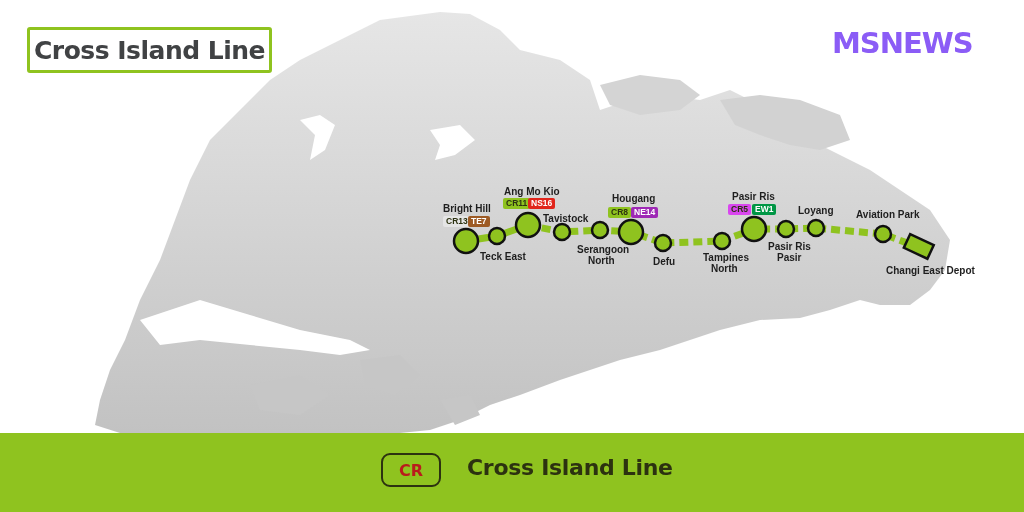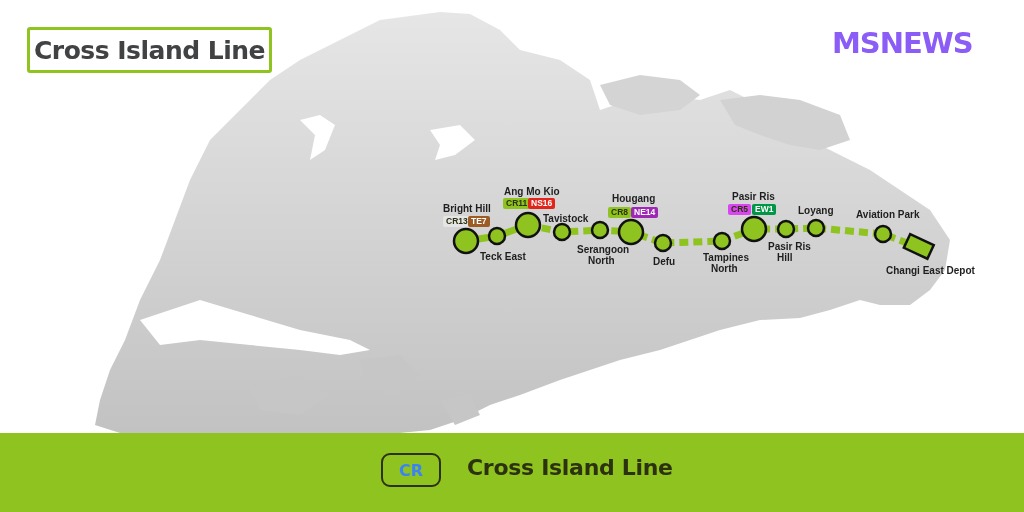--- a/index.html
+++ b/index.html
@@ -4,21 +4,21 @@
 <style>
   html,body{margin:0;padding:0;}
   body{width:1024px;height:512px;overflow:hidden;background:#ffffff;position:relative;font-family:"DejaVu Sans",sans-serif;}
   .map{position:absolute;left:0;top:0;width:1024px;height:440px;}
   .title-box{position:absolute;left:27px;top:27px;width:245px;height:46px;border:3px solid #8fc31f;border-radius:3px;background:#fff;box-sizing:border-box;display:flex;align-items:center;justify-content:center;}
   .title-box span{font-family:"DejaVu Sans",sans-serif;font-weight:bold;font-size:25px;color:#404244;letter-spacing:-0.5px;}
   .logo{position:absolute;left:832px;top:26px;display:flex;align-items:center;}
   .logo-text{font-family:"DejaVu Sans",sans-serif;font-weight:bold;font-size:29px;color:#8b5cf6;letter-spacing:-1px;}
   .footer{position:absolute;left:0;top:433px;width:1024px;height:79px;background:#8fc31f;}
   .cr-badge{position:absolute;left:381px;top:453px;width:60px;height:34px;border:2px solid #2c3210;border-radius:9px;box-sizing:border-box;display:flex;align-items:center;justify-content:center;}
-  .cr-badge span{font-family:"DejaVu Sans",sans-serif;font-weight:bold;font-size:16px;color:#3b82f6;}
+  .cr-badge span{font-family:"DejaVu Sans",sans-serif;font-weight:bold;font-size:16px;color:#b91c1c;}
   .footer-title{position:absolute;left:467px;top:455px;font-family:"DejaVu Sans",sans-serif;font-weight:bold;font-size:22px;color:#2c3210;letter-spacing:-0.3px;}
   .lbl{position:absolute;font-family:"Liberation Sans",sans-serif;font-weight:bold;font-size:10px;color:#1e1e1e;text-align:center;line-height:12px;white-space:nowrap;}
   .tag{position:absolute;font-family:"Liberation Sans",sans-serif;font-weight:bold;font-size:8.5px;color:#fff;line-height:11px;height:11px;padding:0 3px;border-radius:2px;}
 </style>
 </head>
 <body>
 
 <svg class="map" viewBox="0 0 1024 440" width="1024" height="440">
   <defs>
     <linearGradient id="g" x1="0" y1="0" x2="0" y2="1">
@@ -80,21 +80,21 @@
 <div class="lbl" style="left:504px;top:186px;">Ang Mo Kio</div>
 <div class="lbl" style="left:543px;top:213px;">Tavistock</div>
 <div class="lbl" style="left:577px;top:244px;">Serangoon</div>
 <div class="lbl" style="left:588px;top:255px;">North</div>
 <div class="lbl" style="left:612px;top:193px;">Hougang</div>
 <div class="lbl" style="left:653px;top:256px;text-align:right;">Defu</div>
 <div class="lbl" style="left:703px;top:252px;">Tampines</div>
 <div class="lbl" style="left:711px;top:263px;">North</div>
 <div class="lbl" style="left:732px;top:191px;">Pasir Ris</div>
 <div class="lbl" style="left:768px;top:241px;">Pasir Ris</div>
-<div class="lbl" style="left:777px;top:252px;">Hill</div>
+<div class="lbl" style="left:777px;top:252px;">Pasir</div>
 <div class="lbl" style="left:798px;top:205px;">Loyang</div>
 <div class="lbl" style="left:856px;top:209px;">Aviation Park</div>
 <div class="lbl" style="left:886px;top:265px;">Changi East Depot</div>
 
 <div class="tag" style="left:443px;top:216px;background:#e5e5e5;color:#2c3210;">CR13</div>
 <div class="tag" style="left:468px;top:216px;background:#9d5b25;">TE7</div>
 <div class="tag" style="left:503px;top:198px;background:#8fc31f;color:#2c3210;">CR11</div>
 <div class="tag" style="left:528px;top:198px;background:#e1251b;">NS16</div>
 <div class="tag" style="left:608px;top:207px;background:#8fc31f;color:#2c3210;">CR8</div>
 <div class="tag" style="left:631px;top:207px;background:#9e28b5;">NE14</div>

